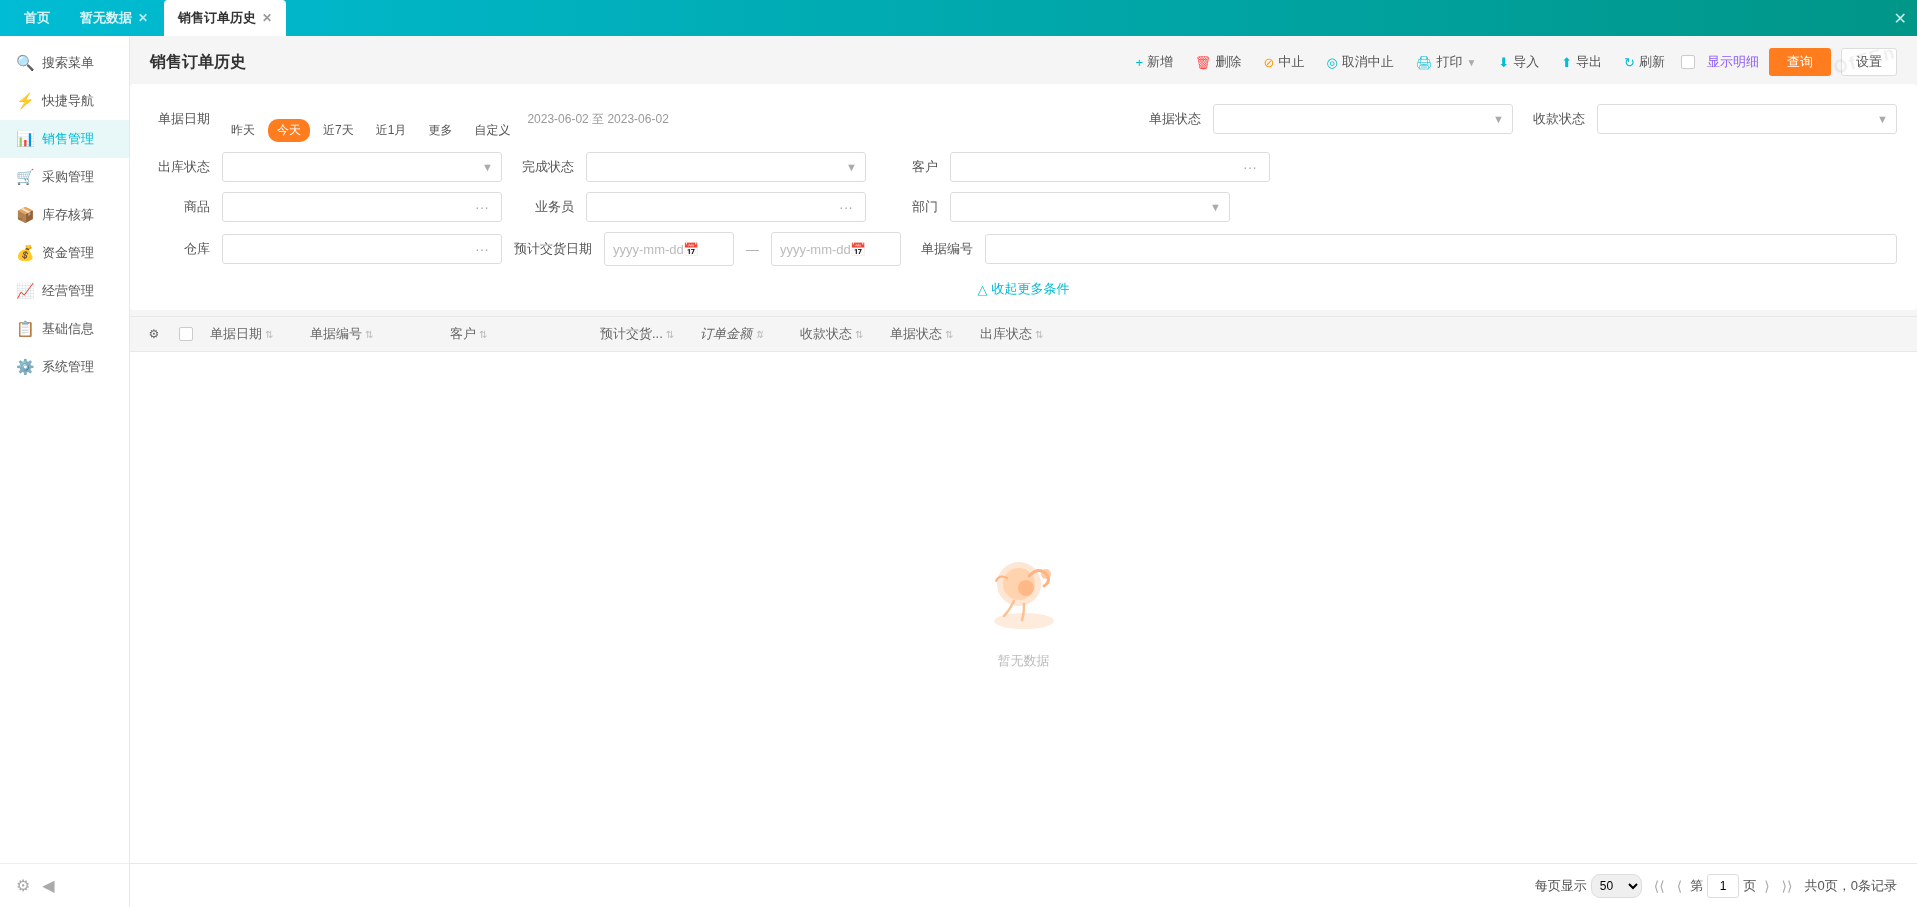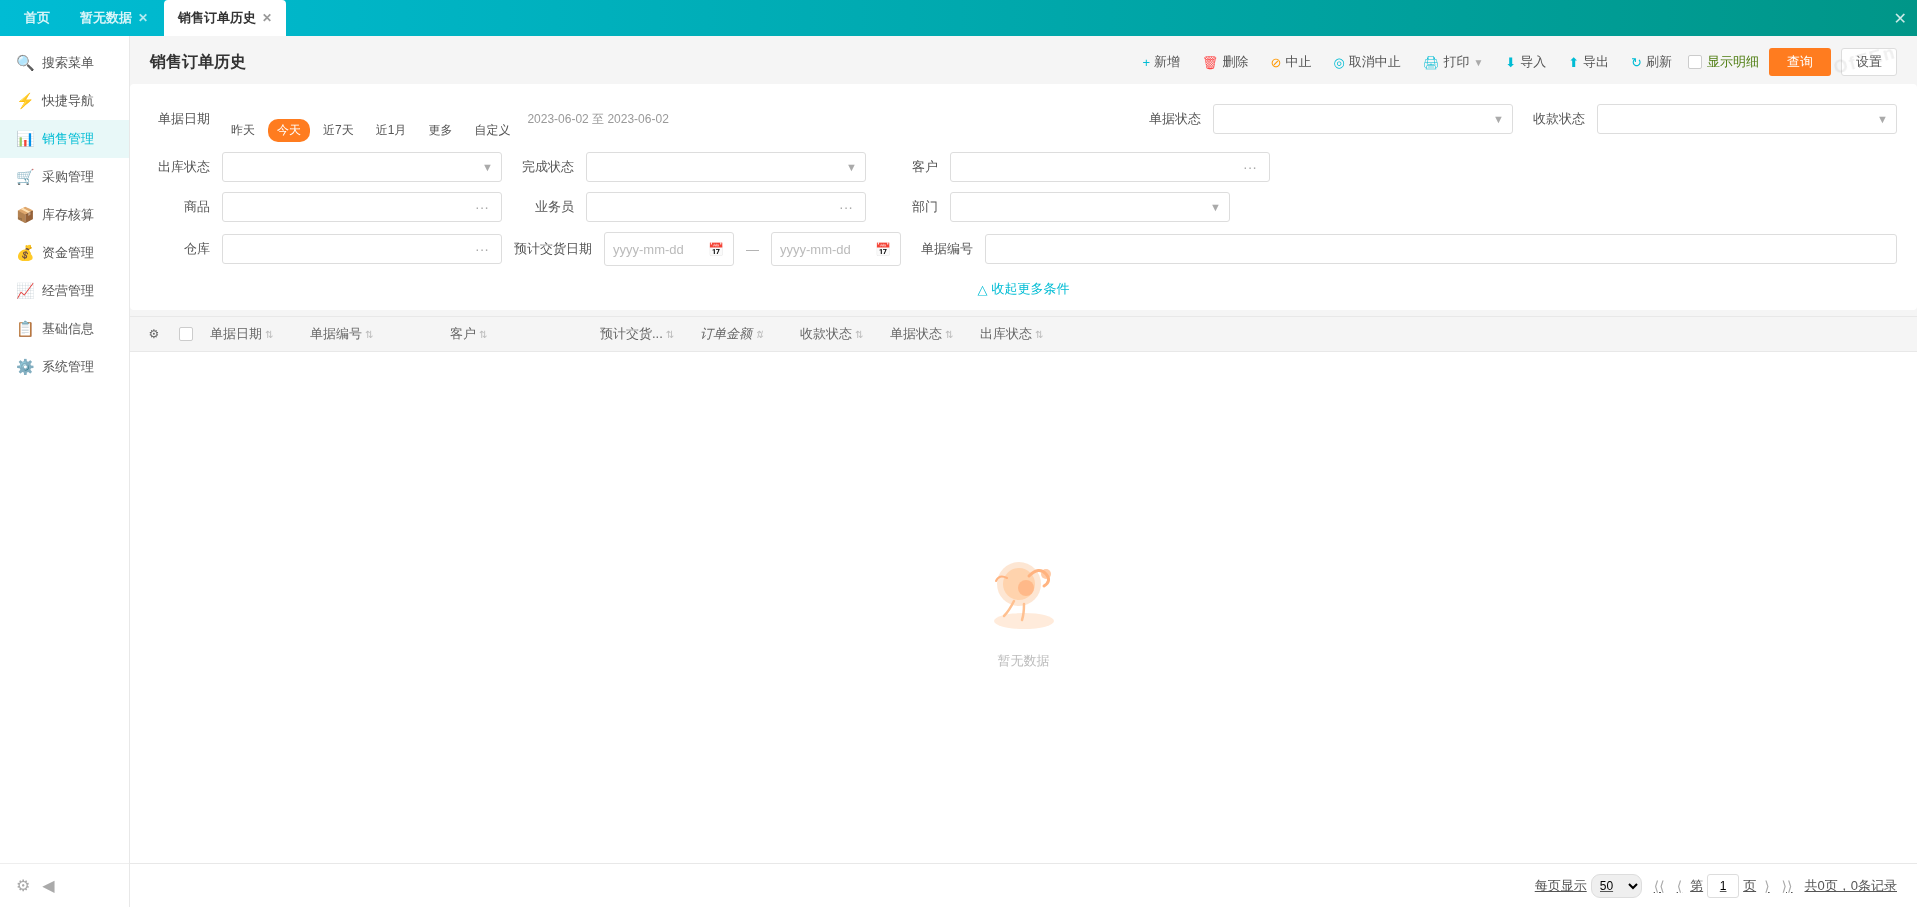--- a/index.html
+++ b/index.html
@@ -153,23 +153,23 @@
       color: #555;
       border: 1px solid #ddd;
       padding: 4px 14px;
       border-radius: 3px;
       cursor: pointer;
       font-size: 13px;
     }
     .display-toggle {
       display: flex;
       align-items: center;
-      gap: 5px;
-      font-size: 12px;
-      color: #4d7c0f;
+      gap: 12px;
+      font-size: 12px;
+      color: #8b5cf6;
       cursor: pointer;
     }
 
     
     .filter-area {
       background: #fff;
       margin: 0 0 6px;
       padding: 12px 20px;
       border-radius: 4px;
     }
@@ -255,21 +255,21 @@
       height: 30px;
       border: 1px solid #ddd;
       border-radius: 3px;
       padding: 16px 8px;
       background: #fff;
       width: 130px;
       color: #bbb;
       font-size: 12px;
       display: flex;
       align-items: center;
-      justify-content: space-between;
+      justify-content: flex-start;
       cursor: pointer;
     }
     .date-input .cal-icon { color: #ccc; font-size: 13px; }
     .date-separator { color: #aaa; }
 
     .collapse-btn {
       text-align: center;
       color: #00bcd4;
       cursor: pointer;
       font-size: 12px;
@@ -340,21 +340,20 @@
       height: 44px;
       border-top: 1px solid #e8e8e8;
       display: flex;
       align-items: center;
       justify-content: flex-end;
       padding: 0 20px;
       gap: 8px;
       background: #fff;
       font-size: 12px;
       color: #555;
-      text-decoration: underline;
     }
     .page-size-select {
       display: flex;
       align-items: center;
       gap: 4px;
     }
     .page-select {
       border: 1px solid #ddd;
       border-radius: 9px;
       padding: 2px 4px;

